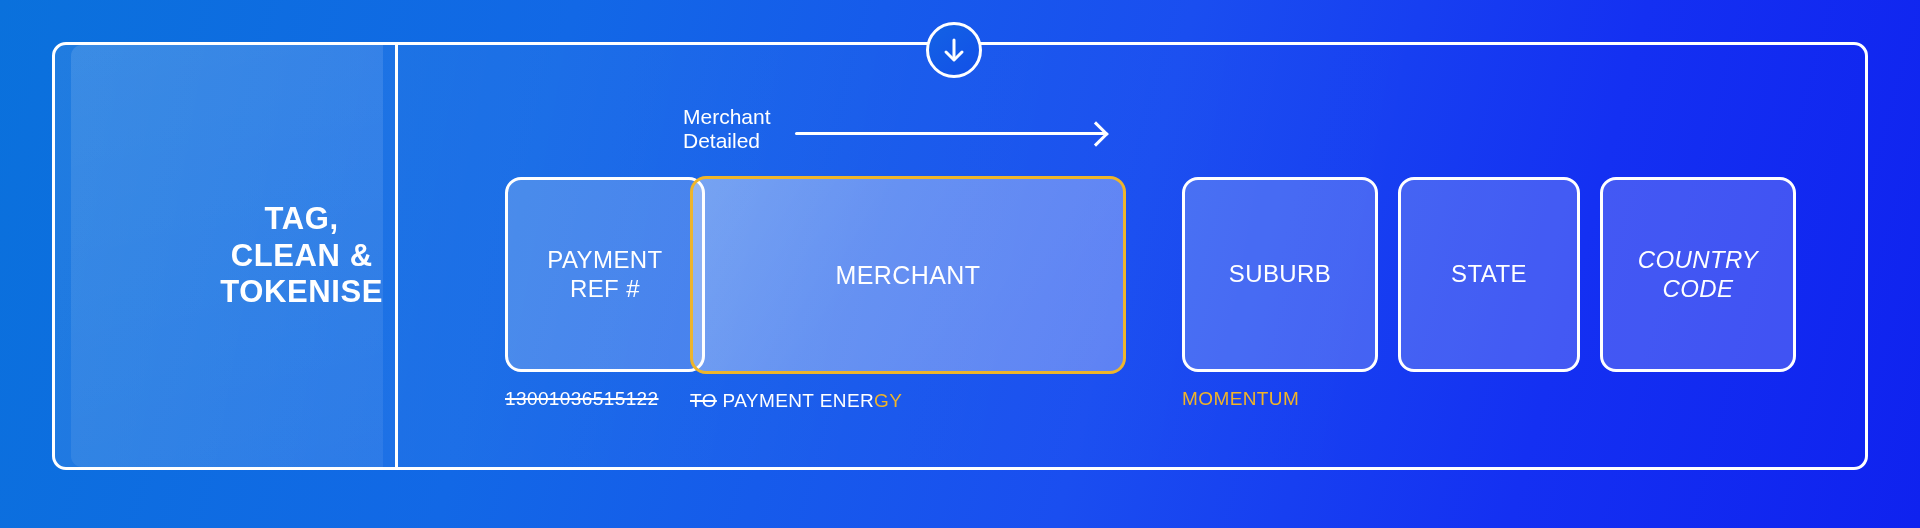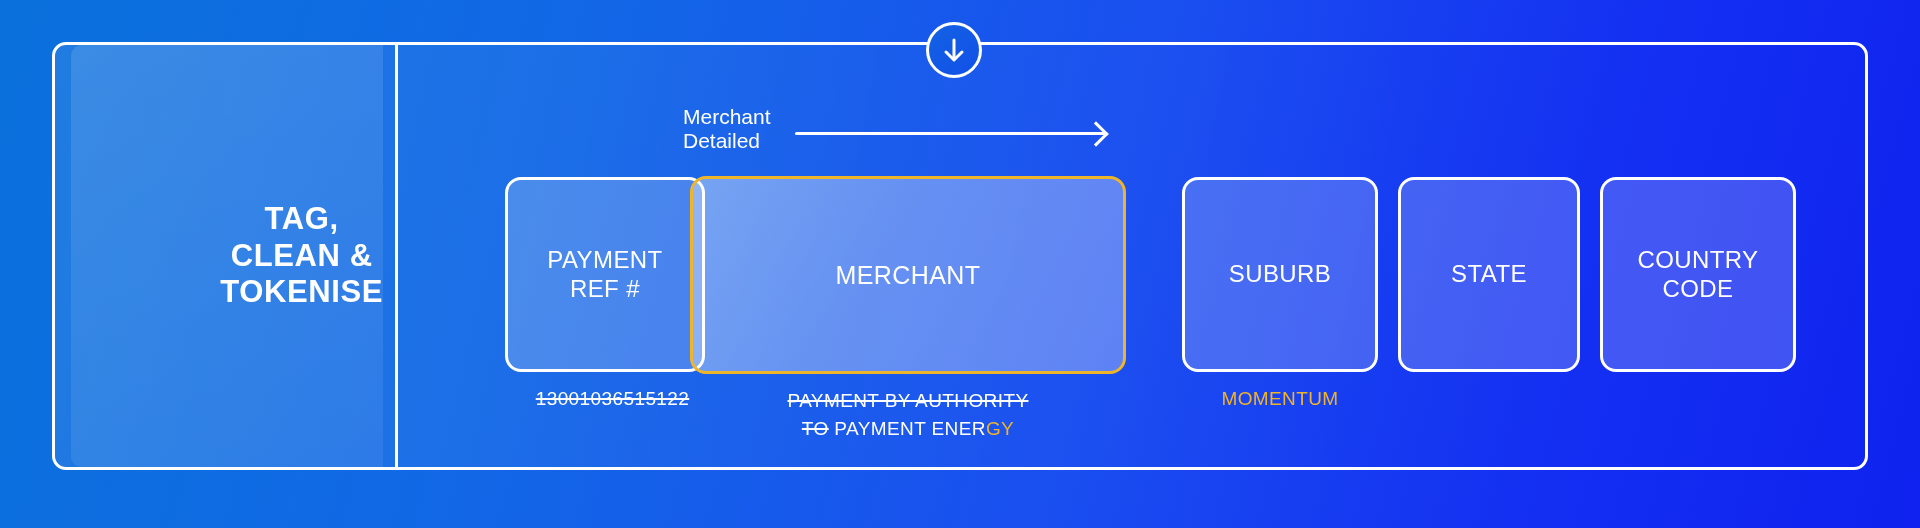--- a/index.html
+++ b/index.html
@@ -170,21 +170,20 @@
     color: #ffffff;
     font-size: 24px;
     line-height: 1.2;
     text-align: center;
     letter-spacing: 0.4px;
     white-space: pre-line;
     font-weight: 400;
   }
   .card-caption {
     margin-top: 13px;
-    text-align: center;
     font-size: 19px;
     letter-spacing: 0.4px;
     line-height: 1.45;
     color: #ffffff;
   }
   .struck { text-decoration: line-through; text-decoration-thickness: 2px; }
   .gold   { color: #f0b429; }
 
   
   #slot-payment { left: 470px; top: 177px; width: 215px; margin-left: 35px; }
@@ -201,21 +200,21 @@
   }
   #slot-merchant .card-title { font-size: 25px; }
 
   #slot-suburb  { left: 1182px; top: 177px; width: 196px; }
   #slot-suburb .card  { width: 196px; height: 195px; }
 
   #slot-state   { left: 1398px; top: 177px; width: 182px; }
   #slot-state .card   { width: 182px; height: 195px; }
 
   #slot-country { left: 1600px; top: 177px; width: 196px; }
-  #slot-country .card { width: 196px; height: 195px; }
+  #slot-country .card { width: 196px; height: 195px; font-style: italic; }
 </style>
 </head>
 <body>
 
 <div id="stage">
 
   <div id="panel">
 
     <div id="left-column">
       <div id="left-title">TAG,
@@ -254,21 +253,20 @@
       <div class="card-caption">
         <div class="struck">13001036515122</div>
       </div>
     </div>
 
     <div class="card-slot" id="slot-merchant">
       <div class="card">
         <div class="card-title">MERCHANT</div>
       </div>
       <div class="card-caption">
-        <div class="struck">PAYMENT BY AUTHORITY</div>
         <div>
           <span class="struck">TO</span><span> PAYMENT ENER</span><span class="gold">GY</span>
         </div>
       </div>
     </div>
 
     <div class="card-slot" id="slot-suburb">
       <div class="card">
         <div class="card-title">SUBURB</div>
       </div>

